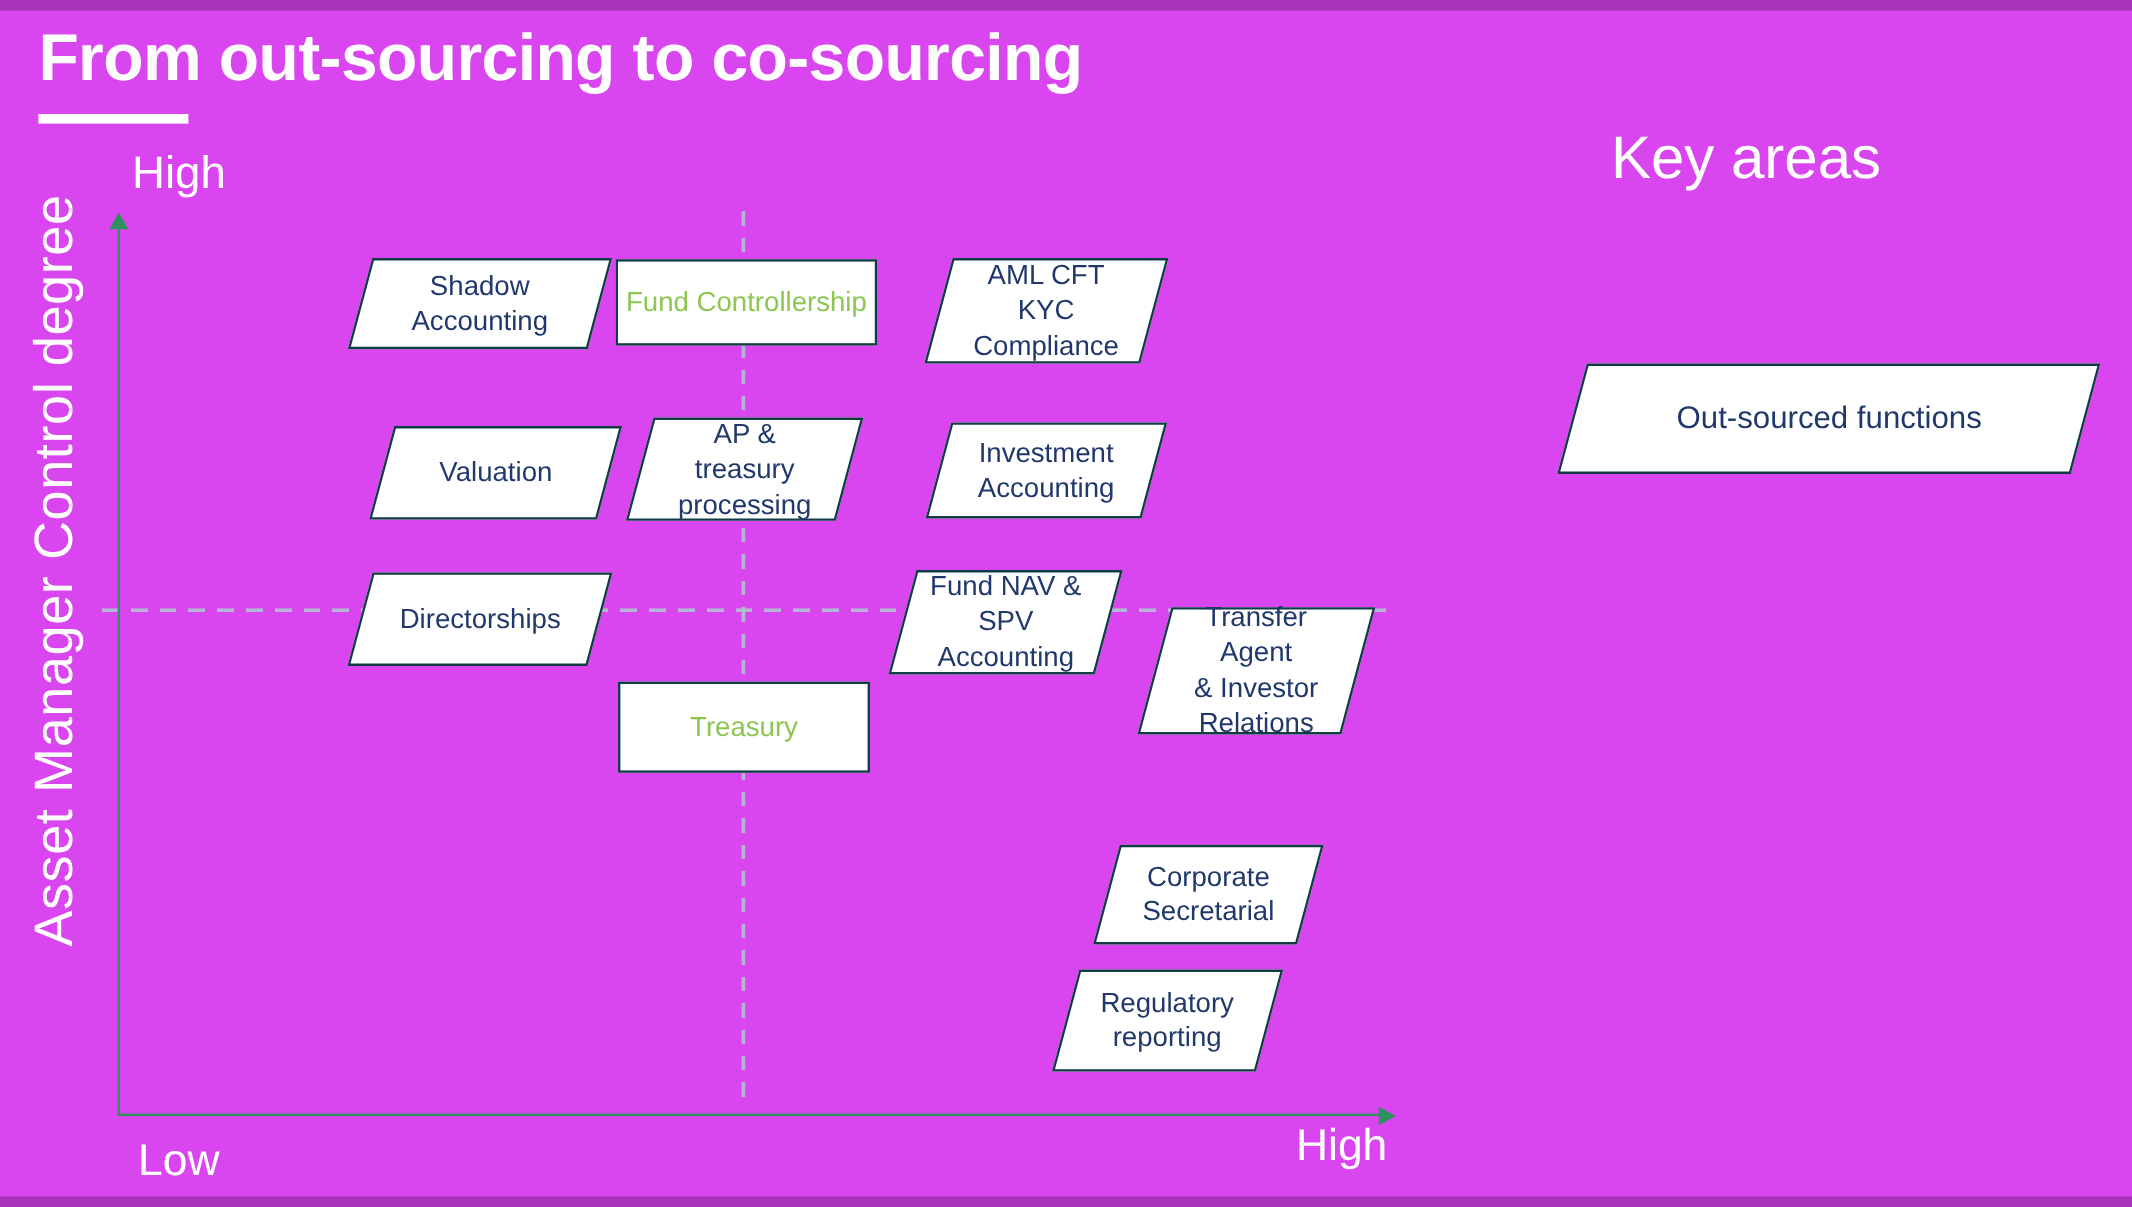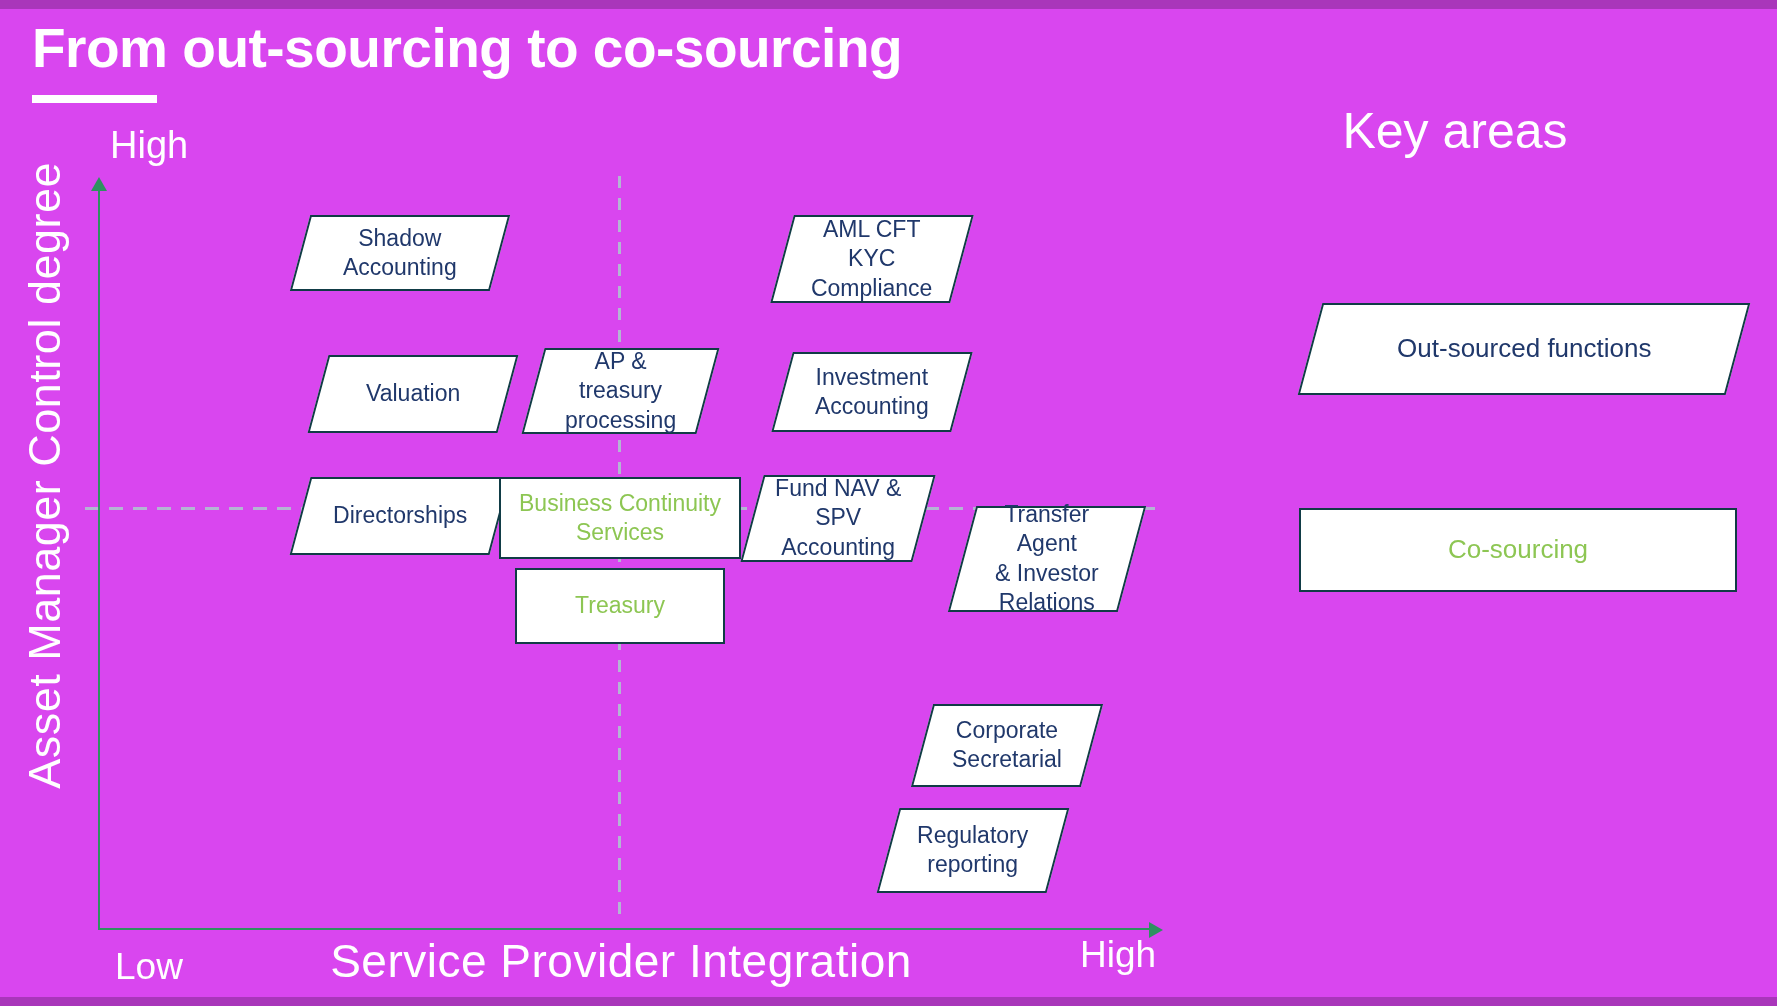--- a/index.html
+++ b/index.html
@@ -96,25 +96,27 @@
   <div class="y-axis-arrow"></div>
   <div class="x-axis-line"></div>
   <div class="x-axis-arrow"></div>
 
   <div class="y-axis-title">
     <span>Asset Manager Control degree</span>
   </div>
   <div class="y-high">High</div>
   <div class="x-low">Low</div>
   <div class="x-high">High</div>
-  <div class="x-axis-title">Service Provider Integration</div>
 
   <div class="box skew" style="left:300px;top:215px;width:200px;height:76px">
     <span>Shadow
 Accounting</span>
+  </div>
+  <div class="box green" style="left:513px;top:216px;width:218px;height:72px">
+    <span>Fund Controllership</span>
   </div>
   <div class="box skew" style="left:782px;top:215px;width:180px;height:88px">
     <span>AML CFT
 KYC
 Compliance</span>
   </div>
 
   <div class="box skew" style="left:318px;top:355px;width:190px;height:78px">
     <span>Valuation</span>
   </div>
@@ -123,24 +125,20 @@
 treasury
 processing</span>
   </div>
   <div class="box skew" style="left:782px;top:352px;width:180px;height:80px">
     <span>Investment
 Accounting</span>
   </div>
 
   <div class="box skew" style="left:300px;top:477px;width:200px;height:78px">
     <span>Directorships</span>
-  </div>
-  <div class="box green" style="left:499px;top:477px;width:242px;height:82px">
-    <span>Business Continuity
-Services</span>
   </div>
   <div class="box skew" style="left:752px;top:475px;width:172px;height:87px">
     <span>Fund NAV &amp;
 SPV
 Accounting</span>
   </div>
   <div class="box skew" style="left:962px;top:506px;width:170px;height:106px">
     <span>Transfer
 Agent
 &amp; Investor
@@ -155,17 +153,14 @@
 Secretarial</span>
   </div>
   <div class="box skew" style="left:888px;top:808px;width:170px;height:85px">
     <span>Regulatory
 reporting</span>
   </div>
 
   <div class="box skew legend-box" style="left:1310px;top:303px;width:428px;height:92px">
     <span>Out-sourced functions</span>
   </div>
-  <div class="box green legend-box" style="left:1299px;top:508px;width:438px;height:84px">
-    <span>Co-sourcing</span>
-  </div>
 
 </div>
 
 </body></html>

